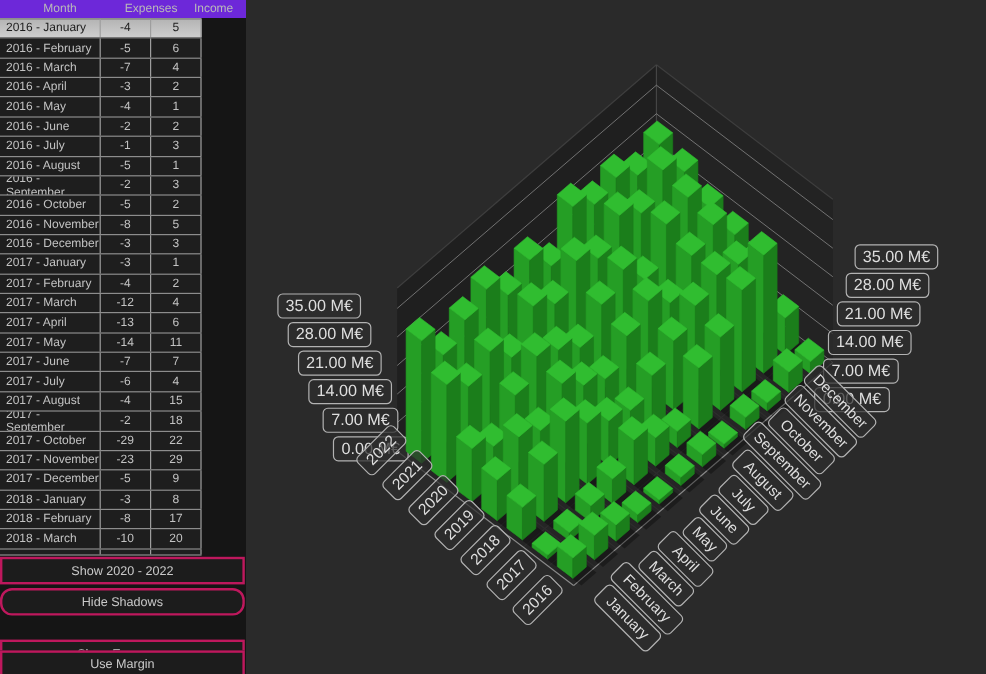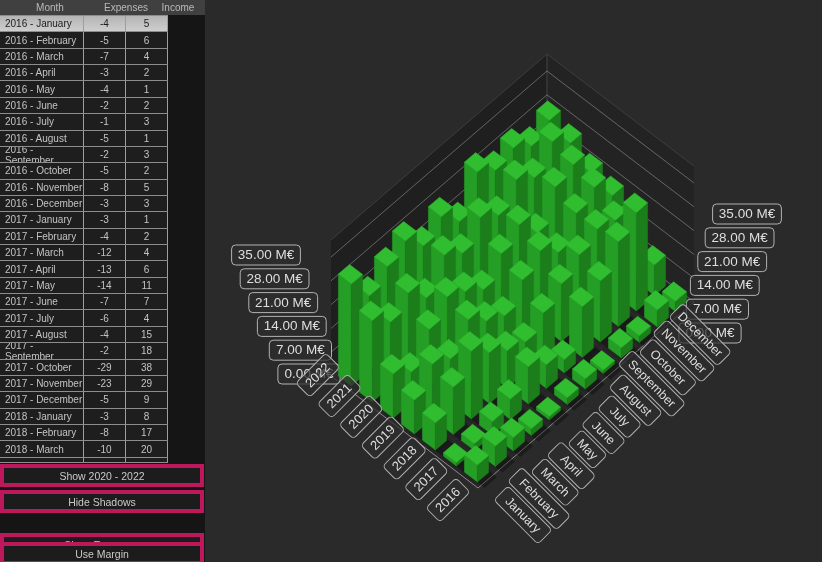--- a/index.html
+++ b/index.html
@@ -6,42 +6,42 @@
   body{
     width:822px;height:562px;overflow:hidden;position:relative;
     background:#2a2a2a;font-family:"Liberation Sans",sans-serif;
     -webkit-font-smoothing:antialiased;
   }
   
   #left-panel{
     position:absolute;left:0;top:0;width:205px;height:562px;
     background:#151515;overflow:hidden;
   }
-  .hdr{display:flex;height:15px;align-items:center;background:#404040;
+  .hdr{display:flex;height:15px;align-items:center;background:#6d28d9;
        color:#b9b9b9;font-size:10px;}
   .hdr .hc{text-align:center;}
   .hc.c1{width:100px;} .hc.c2{width:52px;} .hc.c3{width:52px;}
   .trow{
     display:flex;height:16.37px;box-sizing:border-box;
     border-top:1px solid #8d8d8d;background:#1e1e1e;
     color:#c3c3c3;font-size:10px;cursor:pointer;width:168px;
   }
   .trow .cell{box-sizing:border-box;display:flex;align-items:center;overflow:hidden;}
   .trow .m{width:100px;padding-left:5px;}
   .trow .e,.trow .i{width:52px;justify-content:center;border-left:1px solid #9e9e9e;}
   .trow .i{border-right:1px solid #9e9e9e;}
   .trow.selected{background:linear-gradient(#b4b4b4,#cecece);color:#1c1c1c;}
   .trow.partial{height:6px;border-bottom:1px solid #8d8d8d;cursor:default;}
   .panel-btn{
     position:absolute;left:0;width:204px;height:23px;box-sizing:border-box;
-    background:#1c1c1c;border:4px solid #be185d;color:#c9c9c9;
+    background:#1c1c1c;border:2px solid #be185d;color:#c9c9c9;
     font-size:10.5px;font-family:inherit;display:flex;align-items:center;
     justify-content:center;cursor:pointer;padding:0;
   }
-  .btn1{top:464px;} .btn2{top:490px;} .btn3{top:533px;} .btn4{top:542px;}
+  .btn1{top:464px;} .btn2{top:490px;border-radius:10px;} .btn3{top:533px;} .btn4{top:542px;}
   
   #chart-panel{
     position:absolute;left:205px;top:0;width:617px;height:562px;
     background:#2a2a2a;
   }
   #chart-panel svg{position:absolute;left:0;top:0;}
 </style>
 </head>
 <body>
 
@@ -153,21 +153,21 @@
         <div class="cell i">15</div>
       </div>
       <div class="trow">
         <div class="cell m">2017 - September</div>
         <div class="cell e">-2</div>
         <div class="cell i">18</div>
       </div>
       <div class="trow">
         <div class="cell m">2017 - October</div>
         <div class="cell e">-29</div>
-        <div class="cell i">38</div>
+        <div class="cell i">22</div>
       </div>
       <div class="trow">
         <div class="cell m">2017 - November</div>
         <div class="cell e">-23</div>
         <div class="cell i">29</div>
       </div>
       <div class="trow">
         <div class="cell m">2017 - December</div>
         <div class="cell e">-5</div>
         <div class="cell i">9</div>

